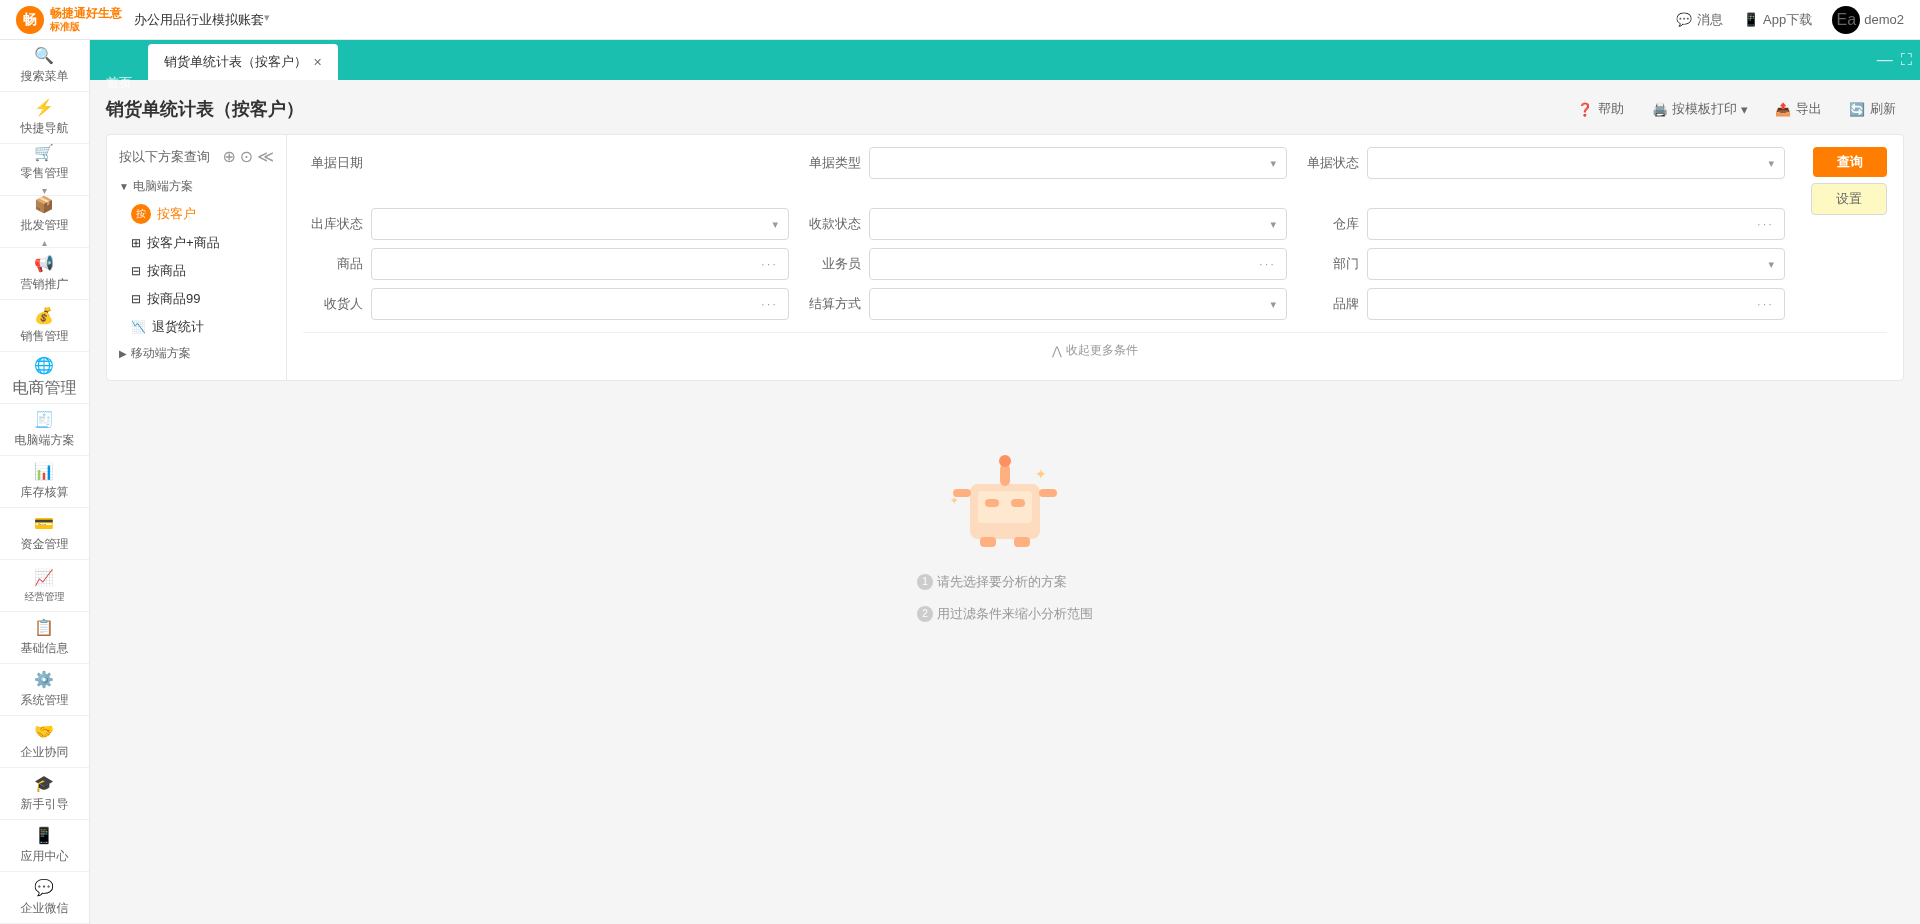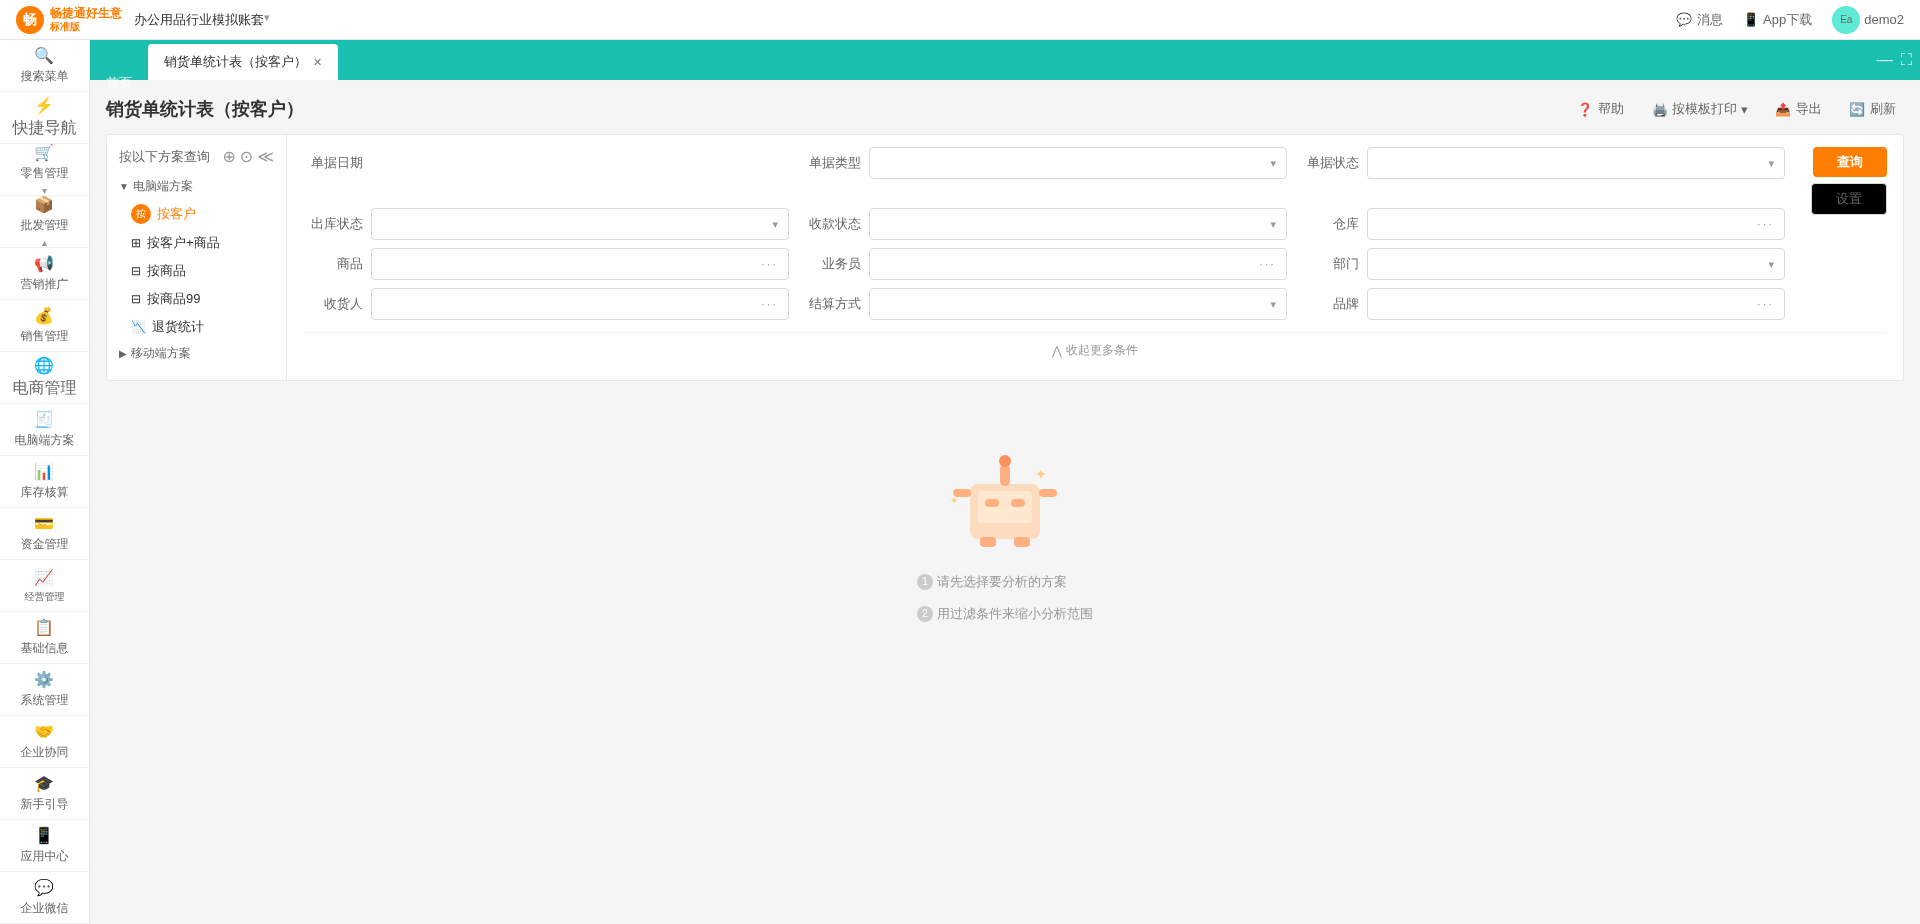--- a/index.html
+++ b/index.html
@@ -20,21 +20,21 @@
       z-index: 100;
     }
     .top-bar-left { display: flex; align-items: center; gap: 12px; }
     .logo-area { display: flex; align-items: center; gap: 6px; }
     .logo-circle { width: 28px; height: 28px; background: #ff7d00; border-radius: 50%; display: flex; align-items: center; justify-content: center; }
     .logo-icon { color: #fff; font-size: 14px; font-weight: bold; }
     .logo-text { font-size: 12px; color: #ff7d00; font-weight: bold; line-height: 1.2; }
     .app-title-dropdown { display: flex; align-items: flex-start; gap: 0; cursor: pointer; }
     .top-bar-right { display: flex; align-items: center; gap: 20px; }
     .top-btn { display: flex; align-items: center; gap: 4px; color: #666; cursor: pointer; font-size: 13px; }
-    .user-avatar { width: 28px; height: 28px; background: #5eead4; border-radius: 50%; overflow: hidden; display: flex; align-items: center; justify-content: center; font-size: 10px; color: #666; }
+    .user-avatar { width: 28px; height: 28px; background: #000000; border-radius: 50%; overflow: hidden; display: flex; align-items: center; justify-content: center; font-size: 16px; color: #666; }
 
     
     .main-layout { display: flex; flex: 1; overflow: hidden; }
 
     
     .sidebar {
       width: 90px;
       background: #fff;
       border-right: 1px solid #e8e8e8;
       display: flex;
@@ -189,21 +189,21 @@
     .date-tab.active { background: #ff7d00; color: #fff; }
     .date-range { color: #999; font-size: 12px; }
 
     
     .query-btn {
       background: #ff7d00; color: #fff; border: none;
       padding: 6px 24px; border-radius: 4px; cursor: pointer;
       font-size: 13px; font-weight: bold;
     }
     .reset-btn {
-      background: #000000; color: #666; border: 1px solid #d9d9d9;
+      background: #fef9c3; color: #666; border: 1px solid #d9d9d9;
       padding: 6px 24px; border-radius: 4px; cursor: pointer;
       font-size: 13px;
     }
 
     
     .filter-btn-col {
       display: flex; flex-direction: column; gap: 6px;
       padding-left: 12px; align-items: flex-end;
       flex-shrink: 0; width: 90px;
     }
@@ -279,21 +279,21 @@
 
   <div class="main-layout">
 
     <div class="sidebar">
       <div class="sidebar-item">
         <span class="si-icon">🔍</span>
         <span style="font-size:12px;">搜索菜单</span>
       </div>
       <div class="sidebar-item">
         <span class="si-icon">⚡</span>
-        <span style="font-size:16px;">快捷导航</span>
+        <span style="font-size:12px;">快捷导航</span>
       </div>
       <div class="sidebar-item">
         <span class="si-icon">🛒</span>
         <span style="font-size:12px;">零售管理</span>
         <span style="font-size:10px;color:#999;">▾</span>
       </div>
       <div class="sidebar-item">
         <span class="si-icon">📦</span>
         <span style="font-size:12px;">批发管理</span>
         <span style="font-size:10px;color:#999;">▴</span>

